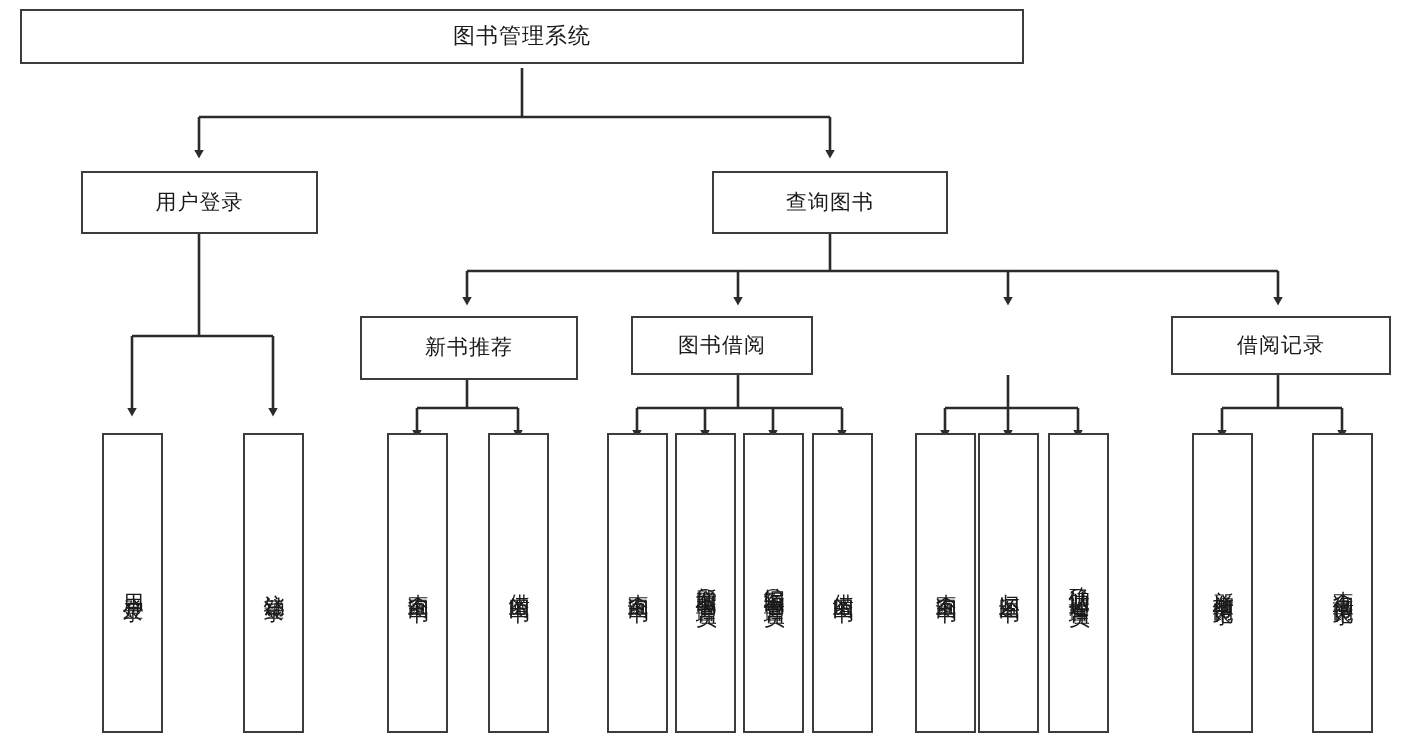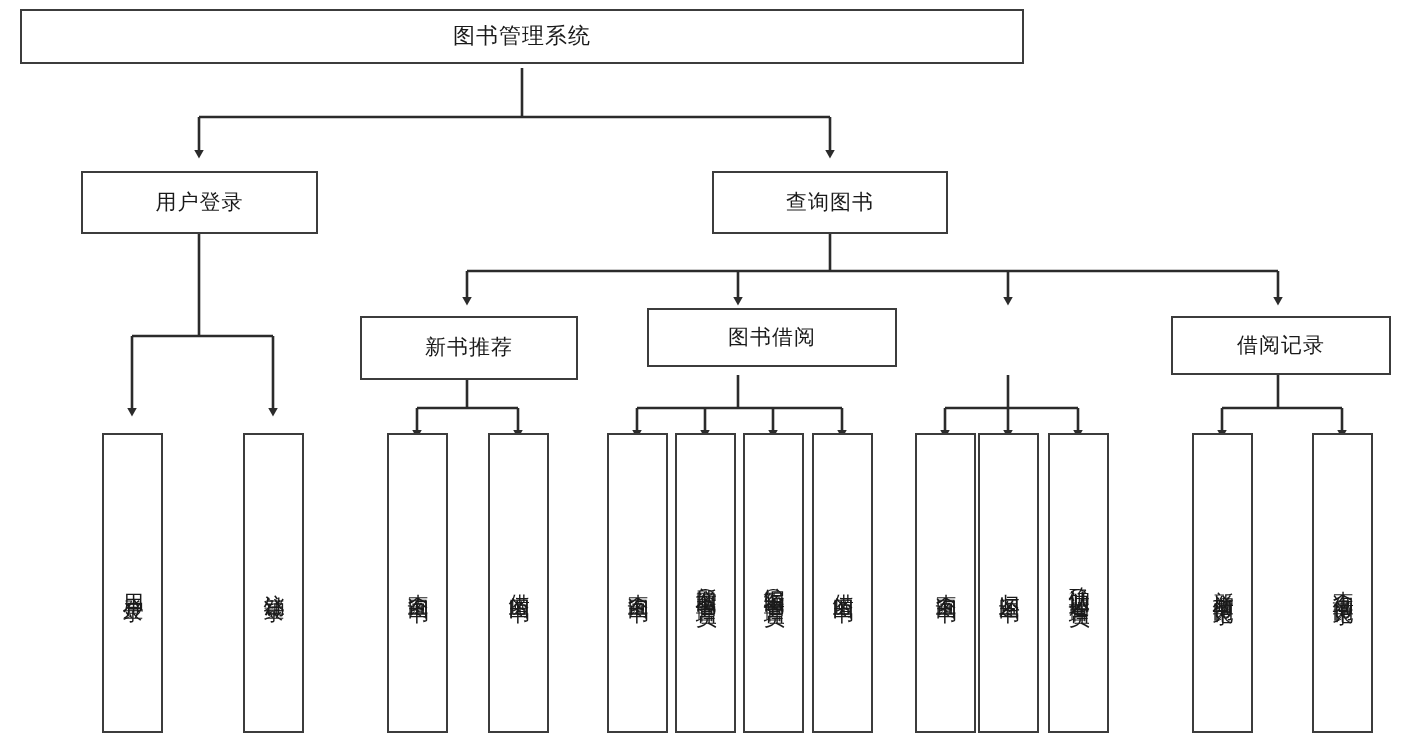--- a/index.html
+++ b/index.html
@@ -129,21 +129,21 @@
   <div class="node h-node" style="left:81px; top:171px; width:237px; height:63px;">
     <span>用户登录</span>
   </div>
   <div class="node h-node" style="left:712px; top:171px; width:236px; height:63px;">
     <span>查询图书</span>
   </div>
 
   <div class="node h-node" style="left:360px; top:316px; width:218px; height:64px;">
     <span>新书推荐</span>
   </div>
-  <div class="node h-node" style="left:631px; top:308px; width:250px; height:59px;margin-left:16px;">
+  <div class="node h-node" style="left:631px; top:316px; width:182px; height:59px;">
     <span>图书借阅</span>
   </div>
   <div class="node h-node" style="left:1171px; top:316px; width:220px; height:59px;">
     <span>借阅记录</span>
   </div>
 
   <div class="node v-node" style="left:102px; top:433px; width:61px; height:300px;">
     <span class="v-text">用户登录</span>
   </div>
   <div class="node v-node" style="left:243px; top:433px; width:61px; height:300px;">

